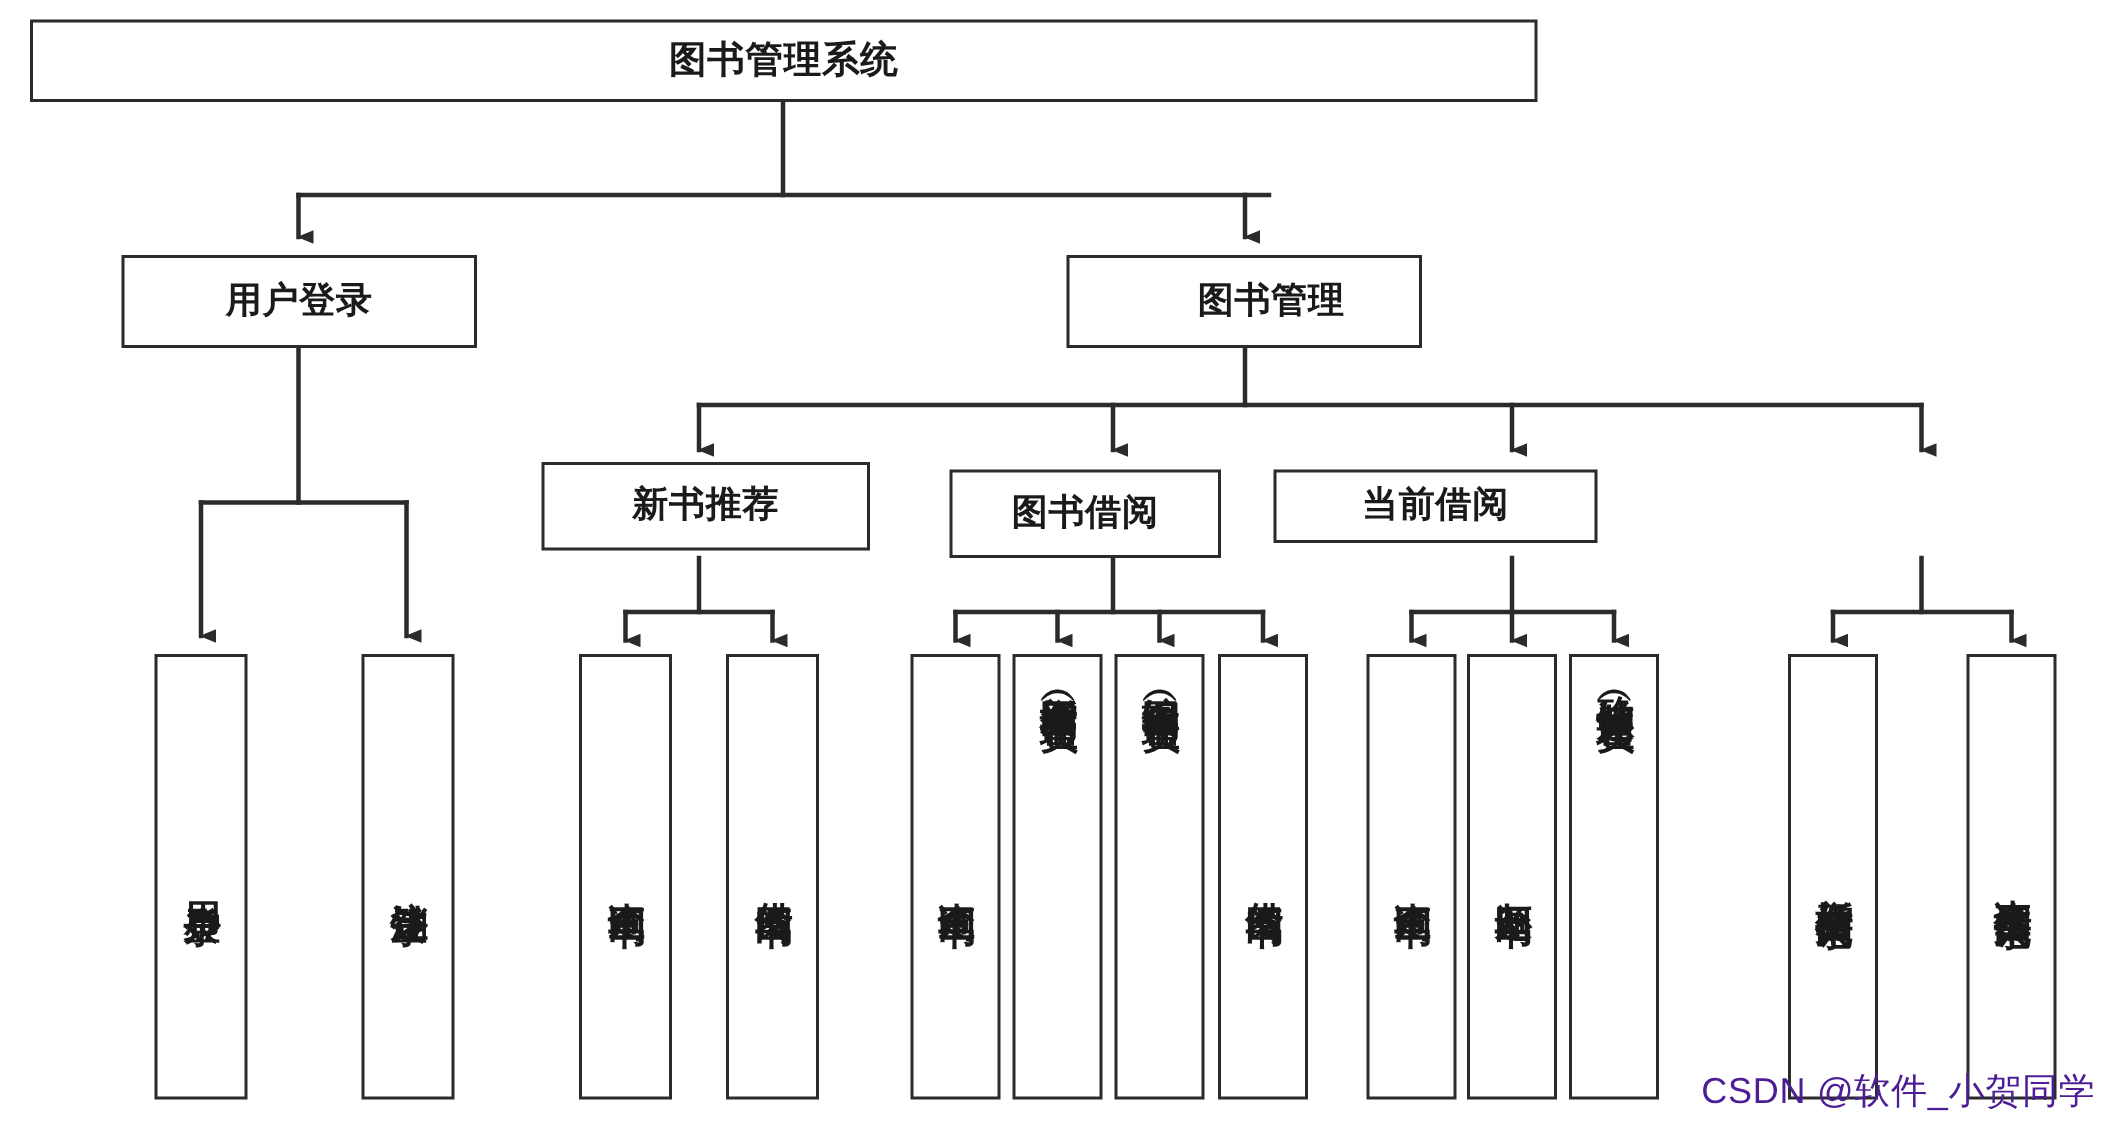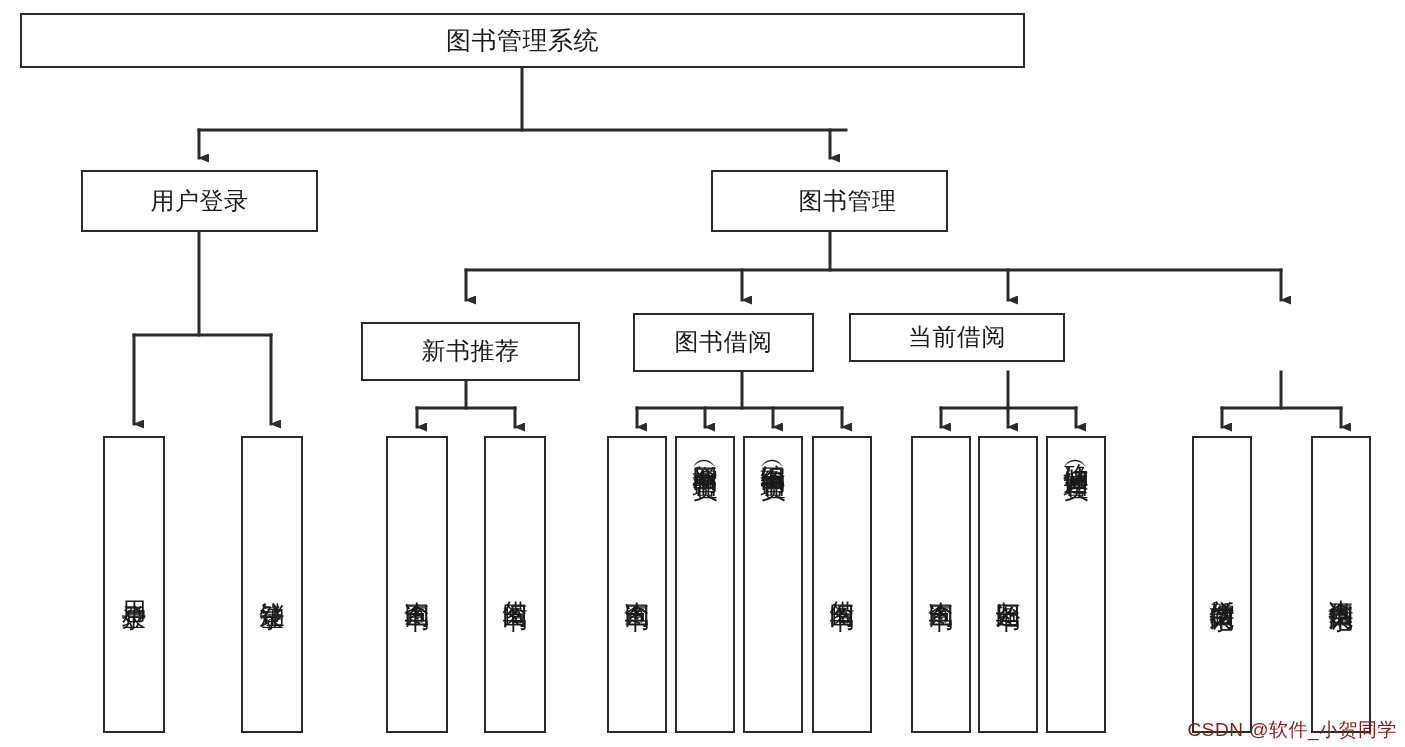--- a/index.html
+++ b/index.html
@@ -34,20 +34,21 @@
     display: flex;
     align-items: center;
     justify-content: center;
     color: #1a1a1a;
   }
   .node-label {
     display: block;
     text-align: right;
     line-height: 1.18;
     letter-spacing: 0.5px;
+    font-weight: bold;
   }
   
   .level-root .node-label {
     font-size: 25px;
   }
   
   .level-1 .node-label,
   .level-2 .node-label {
     font-size: 24px;
   }
@@ -68,22 +69,22 @@
     align-items: flex-start;
   }
   .level-3.center-text {
     align-items: center;
     padding-top: 0;
   }
   #watermark {
     position: absolute;
     right: 8px;
     bottom: 4px;
-    font-size: 19px;
-    color: #7f1d1d;
+    font-size: 24px;
+    color: #4c1d95;
     white-space: nowrap;
     letter-spacing: 0.5px;
   }
 </style>
 </head>
 <body>
 
 <div id="diagram-root">
 
   <svg id="connector-layer" viewBox="0 0 1405 747" width="1405" height="747" xmlns="http://www.w3.org/2000/svg">
@@ -140,21 +141,21 @@
     <span class="node-label">图书管理系统</span>
   </div>
 
   <div class="node level-1" style="left:81px; top:170px; width:237px; height:62px;">
     <span class="node-label">用户登录</span>
   </div>
   <div class="node level-1" style="left:711px; top:170px; width:237px; height:62px;padding-left:36px;">
     <span class="node-label">图书管理</span>
   </div>
 
-  <div class="node level-2" style="left:361px; top:322px; width:219px; height:59px;">
+  <div class="node level-2" style="left:361px; top:308px; width:219px; height:59px;">
     <span class="node-label">新书推荐</span>
   </div>
   <div class="node level-2" style="left:633px; top:313px; width:181px; height:59px;">
     <span class="node-label">图书借阅</span>
   </div>
   <div class="node level-2" style="left:849px; top:313px; width:216px; height:49px;">
     <span class="node-label">当前借阅</span>
   </div>
 
   <div class="node level-3 center-text" style="left:103px; top:436px; width:62px; height:297px;">

